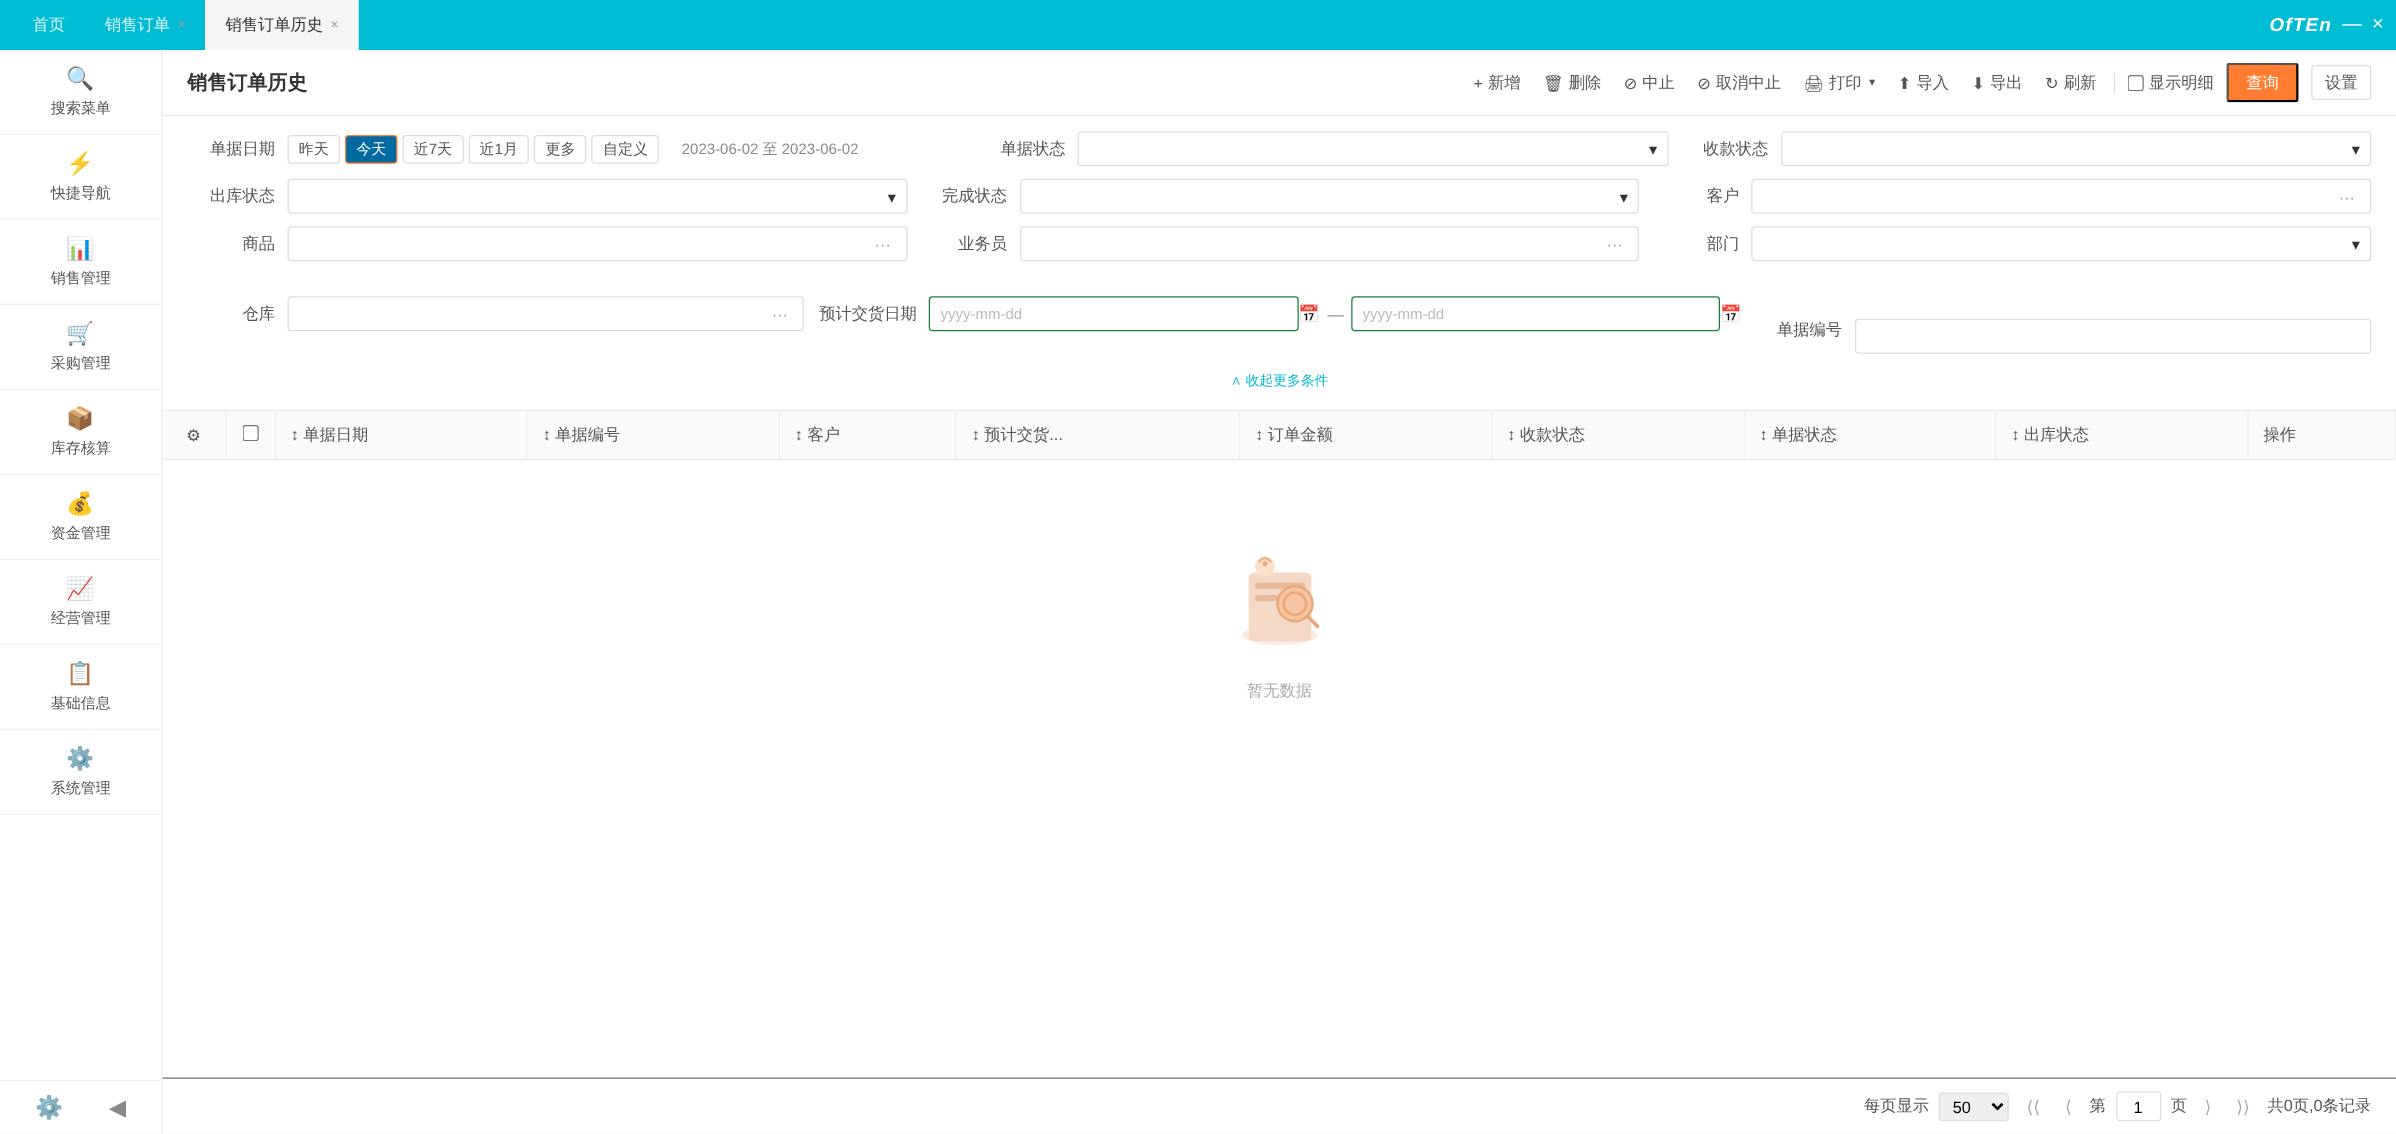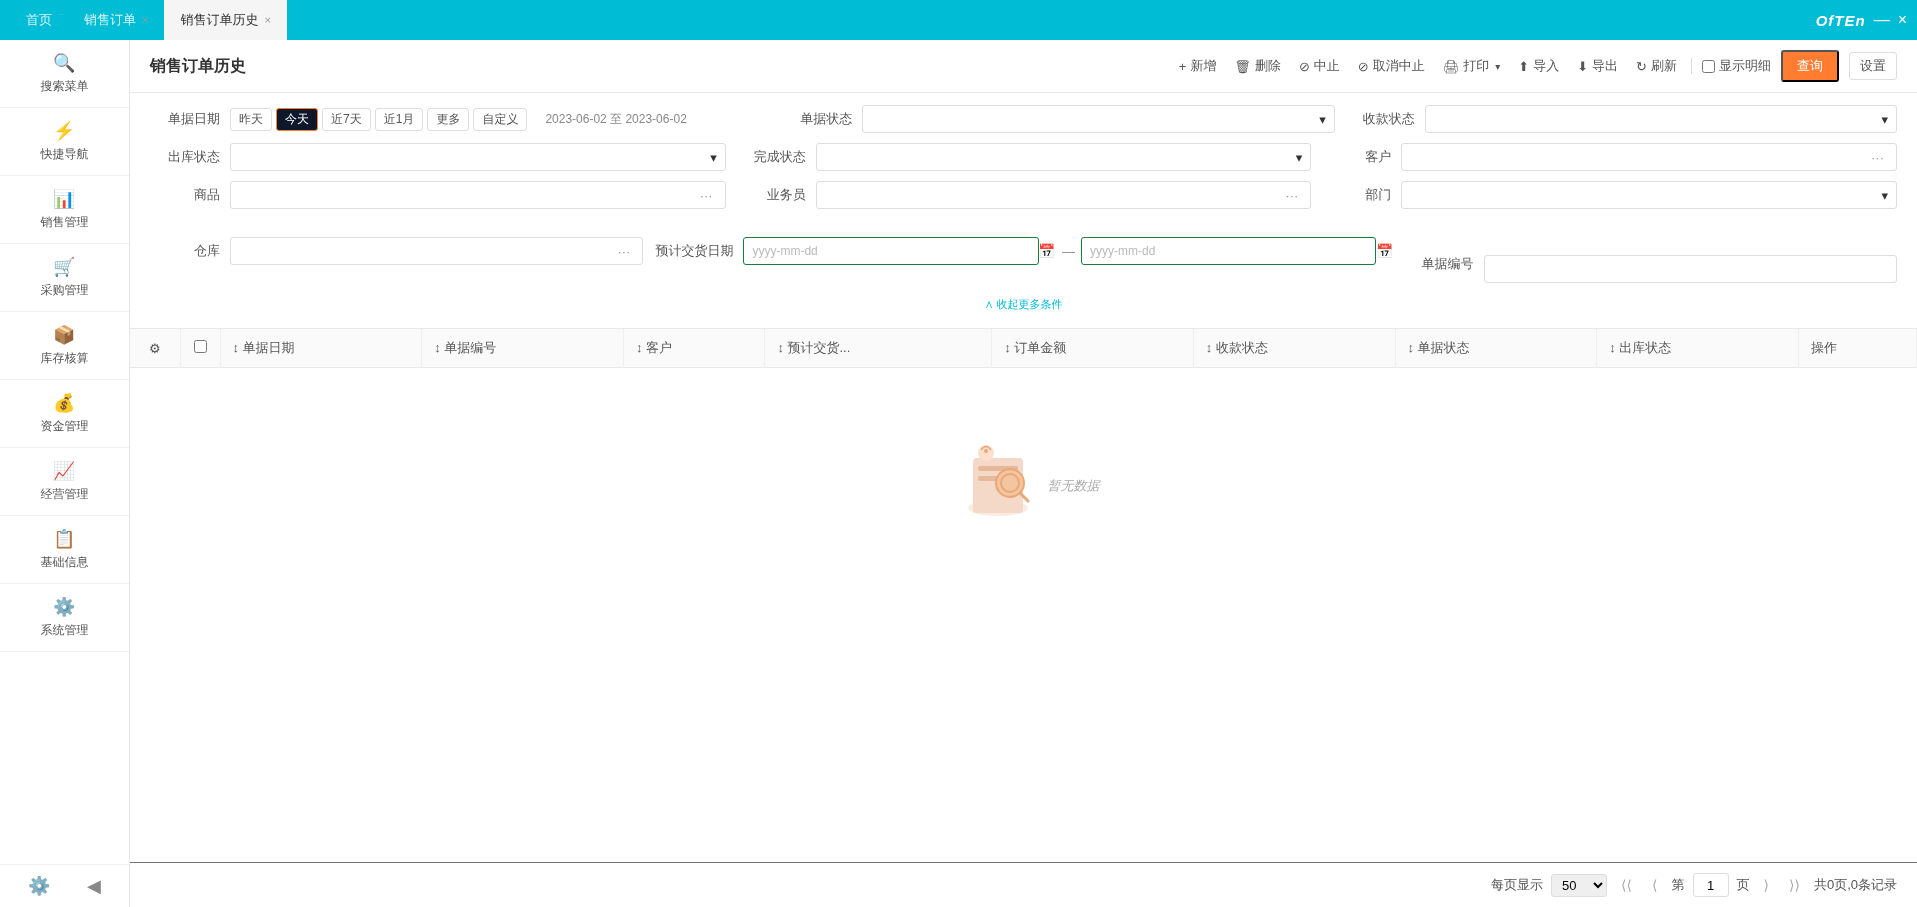--- a/index.html
+++ b/index.html
@@ -170,21 +170,21 @@
     .date-quick-btn {
       padding: 2px 8px;
       border: 1px solid #ddd;
       border-radius: 3px;
       cursor: pointer;
       font-size: 12px;
       color: #555;
       background: white;
     }
     .date-quick-btn.active {
-      background: #0f172a;
+      background: #0369a1;
       color: white;
       border-color: #ff7c30;
     }
     .date-range-text { font-size: 12px; color: #888; }
     .filter-select {
       flex: 1;
       height: 28px;
       border: 1px solid #ddd;
       border-radius: 3px;
       padding: 0 8px;
@@ -246,24 +246,24 @@
       font-weight: normal;
       border-right: 1px solid #f0f0f0;
       white-space: nowrap;
     }
     .th-settings { width: 50px; text-align: center; }
     .th-checkbox { width: 40px; text-align: center; }
 
     
     .empty-state {
       display: flex;
+      flex-direction: column;
       align-items: center;
       justify-content: center;
       padding: 60px 0;
-      font-style: italic;
     }
     .empty-icon {
       width: 100px;
       height: 100px;
       margin-bottom: 16px;
     }
     .empty-text { color: #aaa; font-size: 13px; }
 
     
     .pagination-bar {

